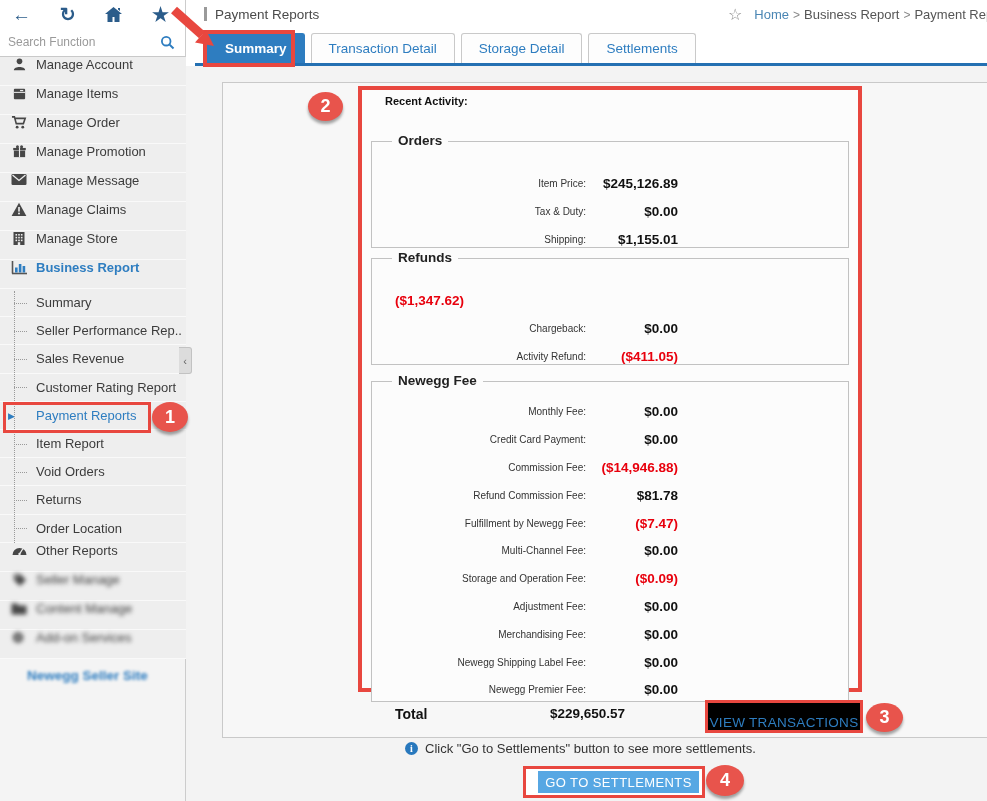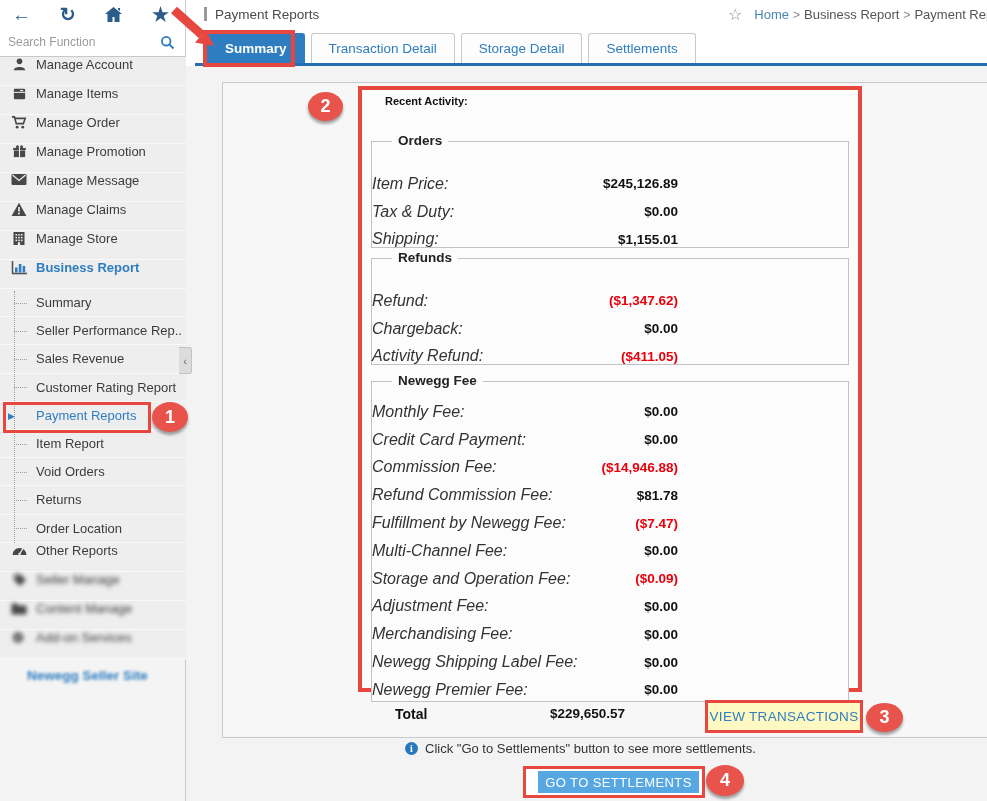--- a/index.html
+++ b/index.html
@@ -52,29 +52,29 @@
   #report-panel { position:absolute; left:36px; top:16px; width:766px; height:656px; background:#f7f7f7; border:1px solid #c9c9c9; border-right:0; }
   #activity-box { position:absolute; left:172px; top:20px; width:504px; height:606px; background:#fcfcfc; border:4px solid #e8473f; }
   #activity-title { margin:5px 0 0 23px; font-size:11px; font-weight:bold; color:#111; }
   .fgroup { position:relative; margin-left:9px; width:478px; border:1px solid #c2c2c2; background:#fcfcfc; }
   .flegend { position:absolute; top:-9px; left:20px; background:#fcfcfc; padding:0 6px; font-size:13.5px; font-weight:bold; color:#222; }
   #fs-orders { margin-top:34px; height:107px; }
   #fs-refunds { margin-top:10px; height:107px; }
   #fs-fee { margin-top:16px; height:321px; padding-top:16px; }
   #fs-orders, #fs-refunds { padding-top:28px; }
   .frow { height:27.8px; display:flex; align-items:center; }
-  .flabel { width:214px; font-size:16px; color:#333;font-style:italic; }
+  .flabel { width:214px; text-align:right; font-size:10px; color:#333; }
   .fvalue { width:92px; text-align:right; font-size:13.5px; font-weight:bold; color:#111; }
   .fvalue.neg { color:#e8000d; }
 
   #total-row { position:absolute; left:185px; top:634px; width:484px; height:30px; }
   #total-label { position:absolute; left:24px; top:6px; font-size:14px; font-weight:bold; color:#111; }
   #total-value { position:absolute; left:0; top:6px; width:254px; text-align:right; font-size:13.5px; font-weight:bold; color:#111; }
 
-  #viewtx-box { position:absolute; left:519px; top:634px; width:158px; height:33px; border:3px solid #e8473f; background:#fef9c3; display:flex; align-items:center; justify-content:center; }
+  #viewtx-box { position:absolute; left:519px; top:634px; width:158px; height:33px; border:3px solid #e8473f; background:#000000; display:flex; align-items:flex-end; justify-content:center; }
   #viewtx-link { font-size:13.5px; color:#2e7dc0; letter-spacing:.3px; cursor:pointer; white-space:nowrap; }
 
   #info-row { position:absolute; left:219px; top:675px; display:flex; align-items:center; }
   #info-icon { width:13px; height:13px; border-radius:50%; background:#2878bd; color:#fff; font-family:"Liberation Serif",serif; font-size:10px; font-weight:bold; display:flex; align-items:center; justify-content:center; margin-right:7px; }
   #info-text { font-size:13px; color:#333; }
 
   #gosettle-box { position:absolute; left:337px; top:700px; width:182px; height:32px; border:3px solid #e8473f; background:#fff; }
   #gosettle-btn { position:absolute; left:12px; top:2px; width:161px; height:22px; background:#57a7e3; color:#fff; font-size:13px; letter-spacing:.4px; display:flex; align-items:center; justify-content:center; cursor:pointer; }
 
   
@@ -315,21 +315,20 @@
         </div>
         <div class="frow">
           <span class="flabel">Shipping:</span>
           <span class="fvalue">$1,155.01</span>
         </div>
       </div>
 
       <div class="fgroup" id="fs-refunds">
         <span class="flegend">Refunds</span>
         <div class="frow">
-          <span class="flabel">Refund:</span>
           <span class="fvalue neg">($1,347.62)</span>
         </div>
         <div class="frow">
           <span class="flabel">Chargeback:</span>
           <span class="fvalue">$0.00</span>
         </div>
         <div class="frow">
           <span class="flabel">Activity Refund:</span>
           <span class="fvalue neg">($411.05)</span>
         </div>

